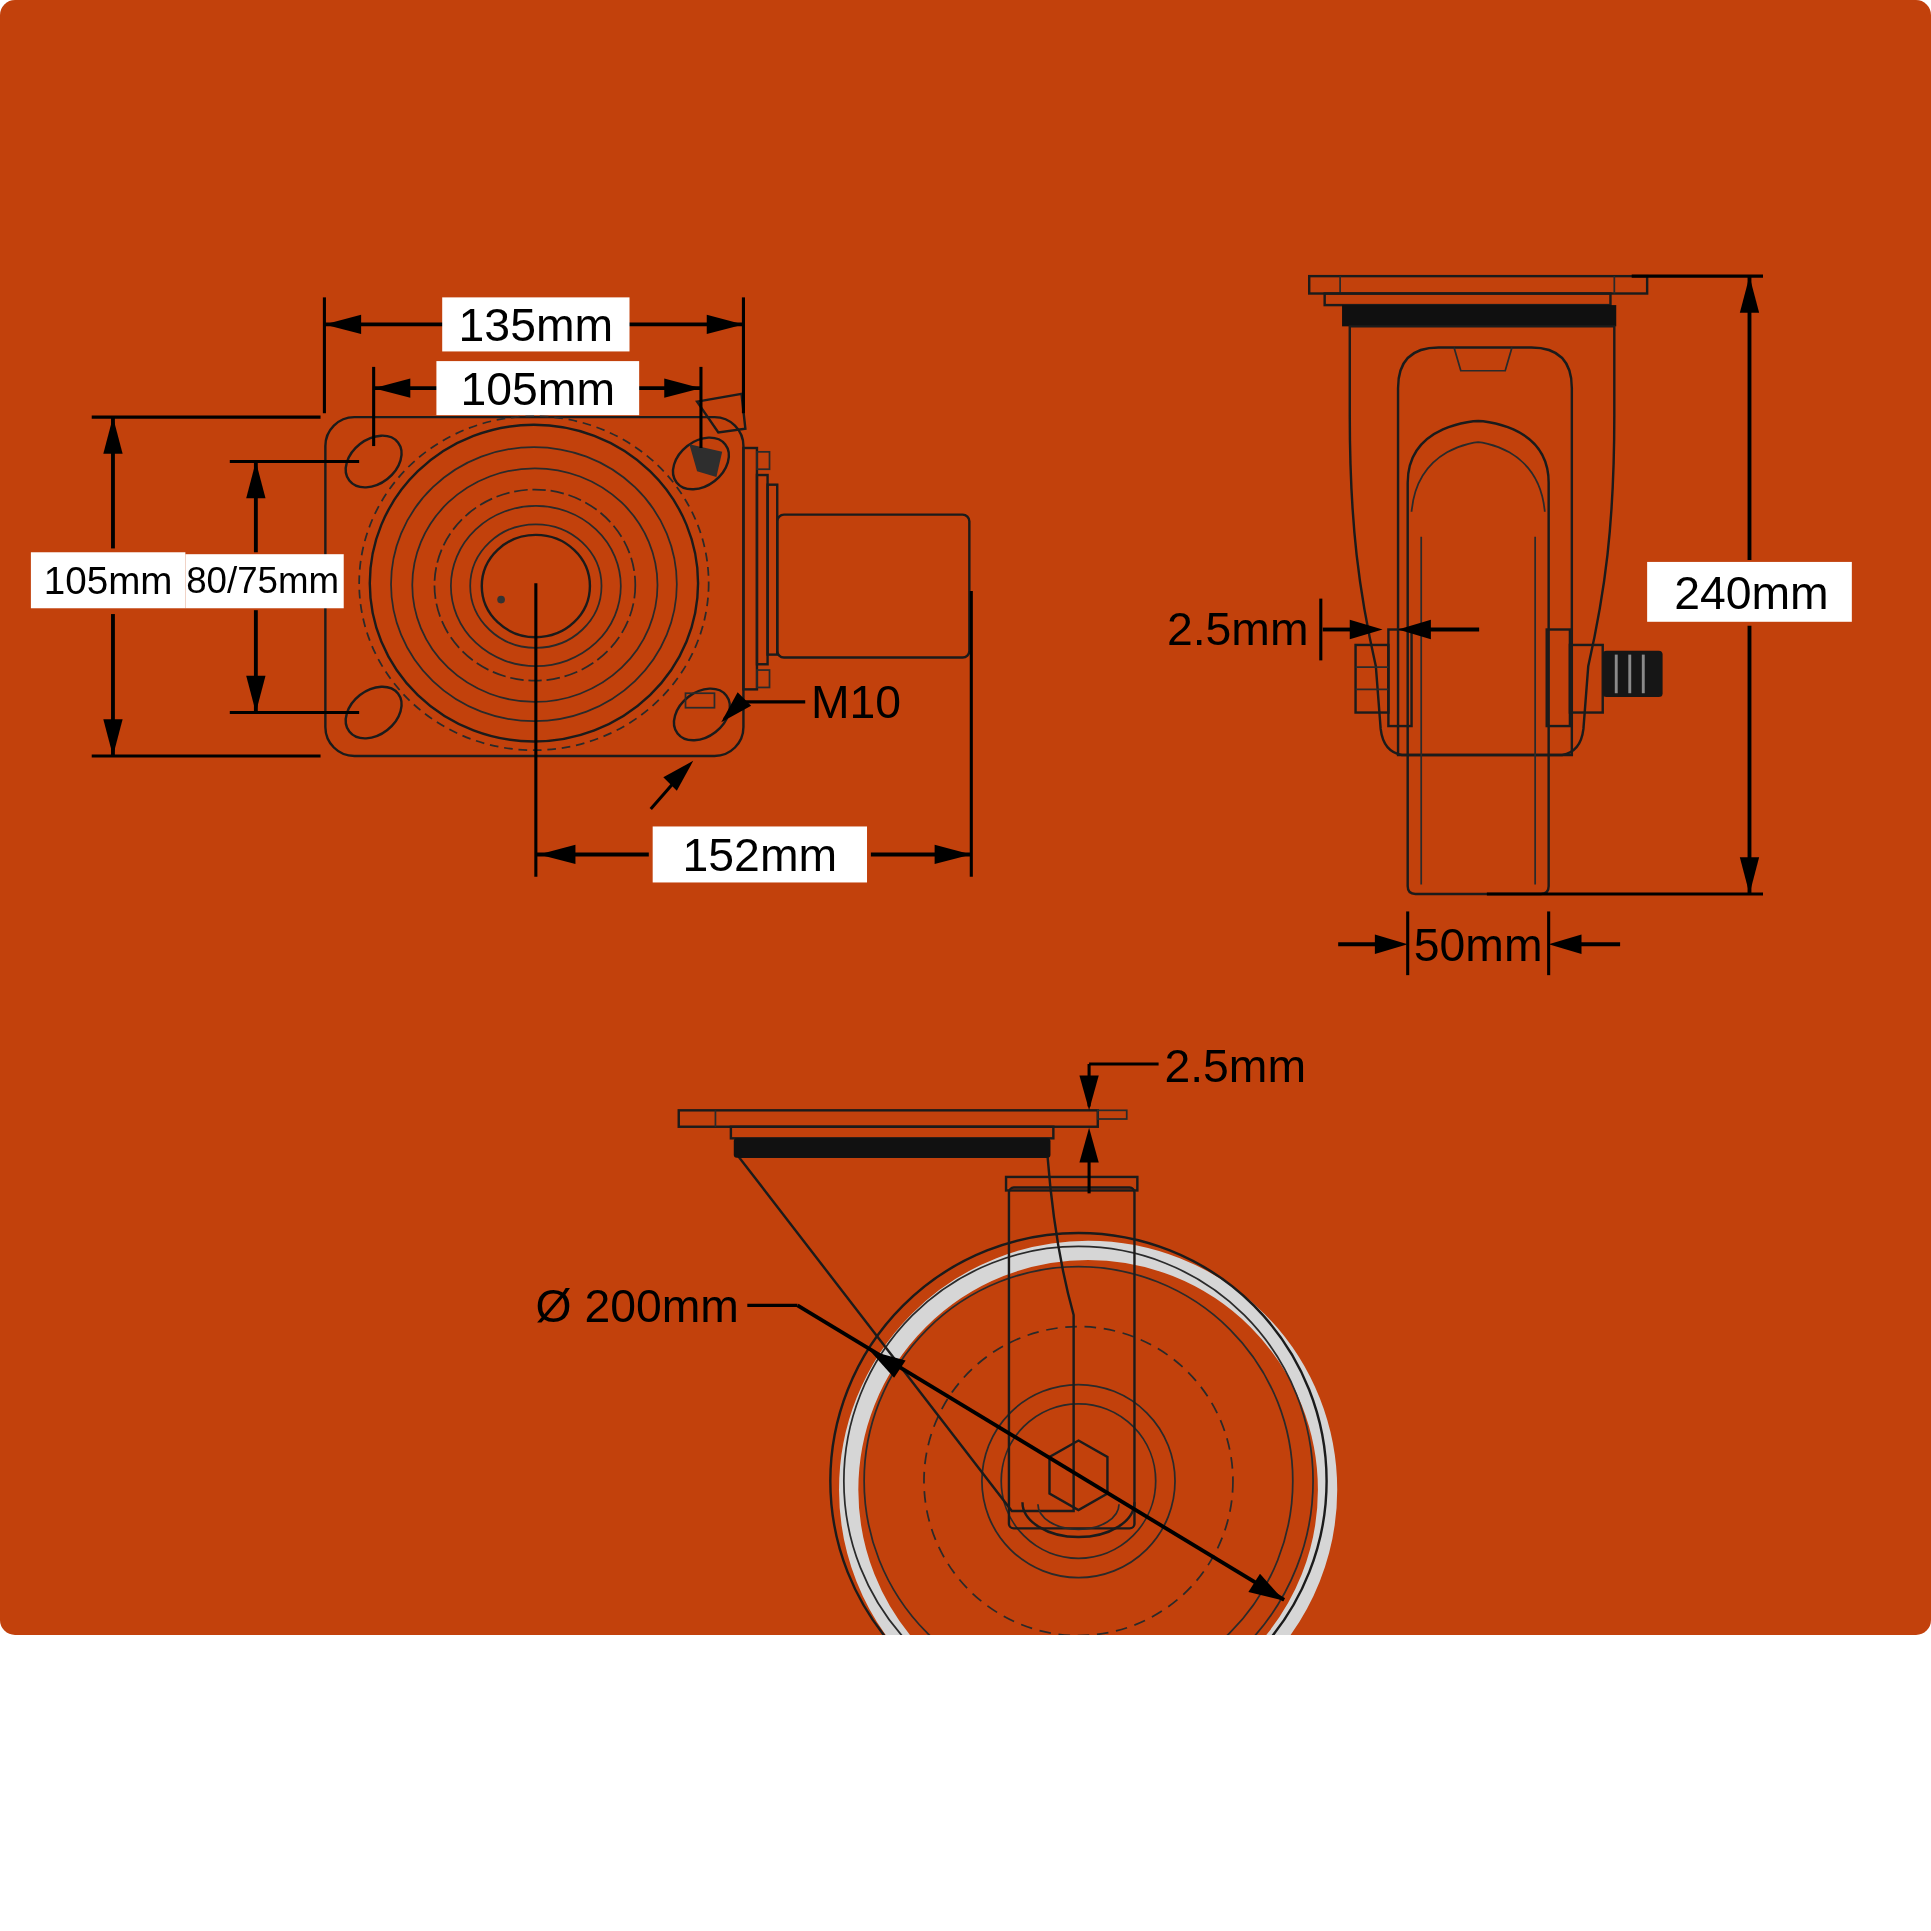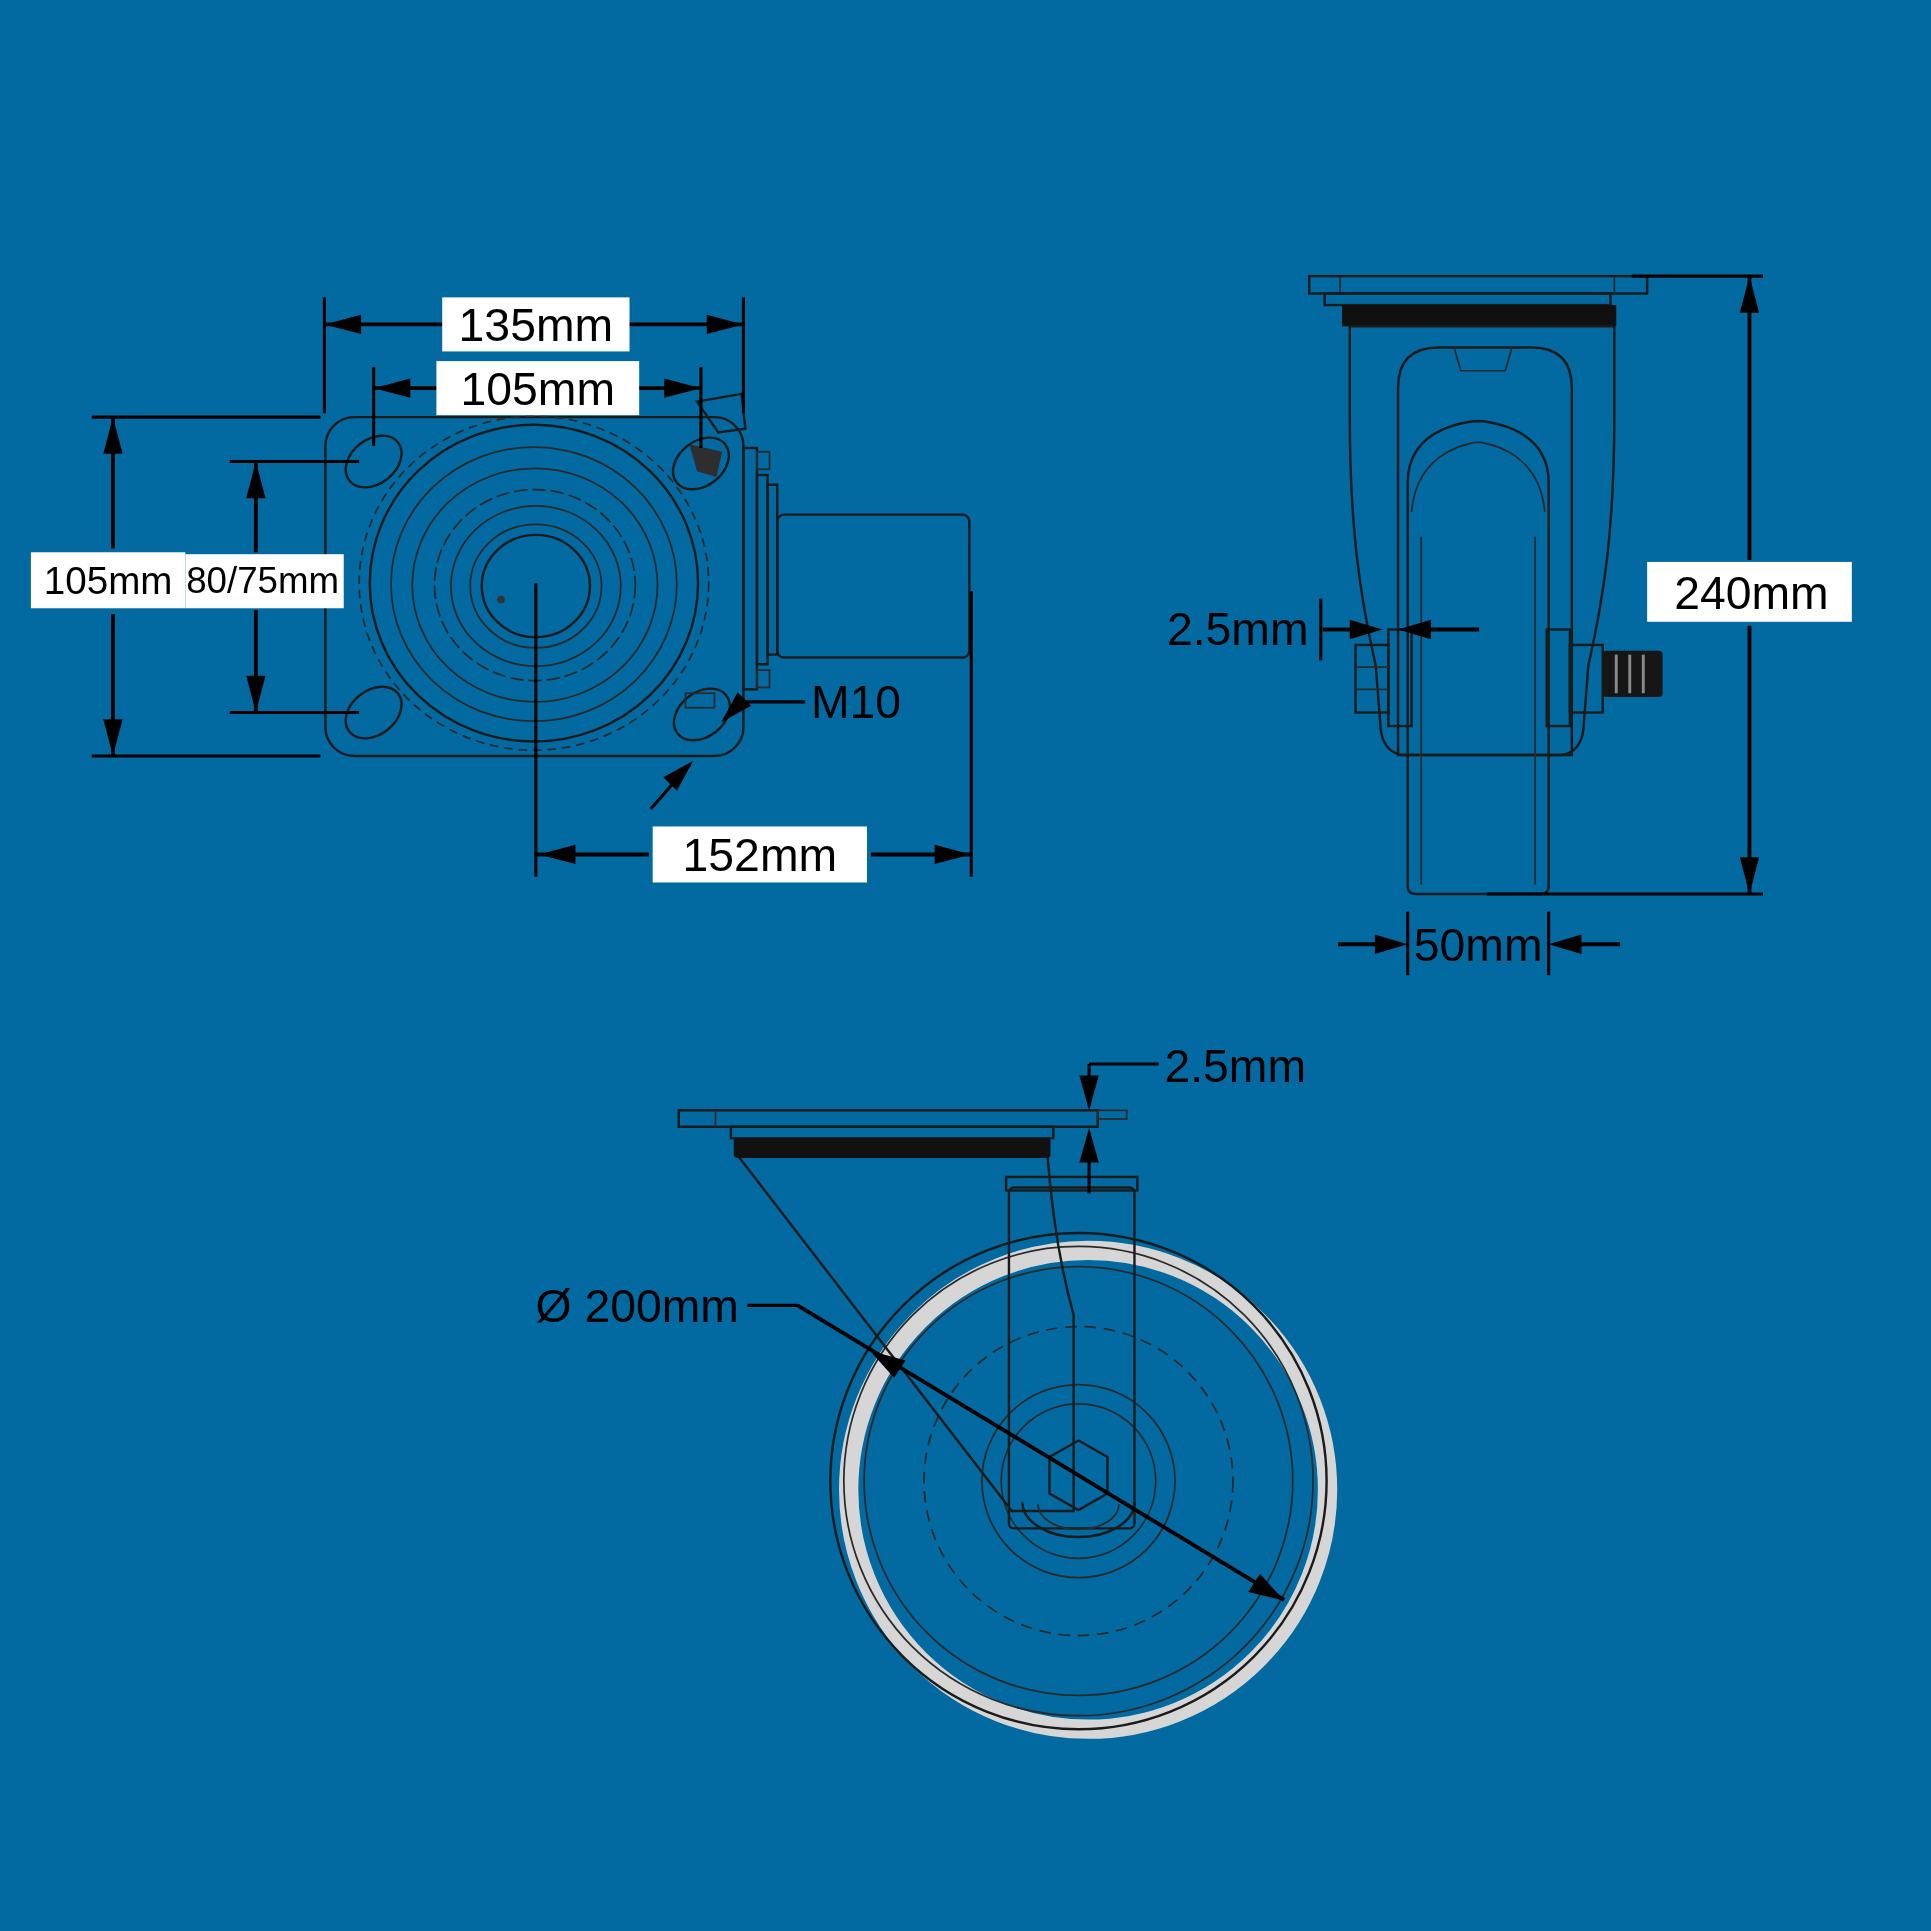--- a/index.html
+++ b/index.html
@@ -1,16 +1,16 @@
 <!DOCTYPE html>
 <html><head>
 <meta charset="utf-8">
 <style>
   html,body{margin:0;padding:0;background:#ffffff;}
-  .stage{width:1931px;height:1931px;position:relative;background:#0369a1;}
+  .stage{width:1931px;height:1635px;position:relative;background:#c2410c;border-radius:15px;}
   svg{display:block;}
   text{font-family:"Liberation Sans", sans-serif; fill:#000;}
   .dimtxt{font-size:48px;}
   .dimtxt-sm{font-size:40px;}
   .dimtxt-xs{font-size:38px;}
   .part{stroke:#1b1b1b;stroke-width:2.5;fill:none;}
   .thin{stroke:#2a2a2a;stroke-width:1.8;fill:none;}
   .dim{stroke:#000;stroke-width:4;fill:none;}
   .ext{stroke:#000;stroke-width:3.2;fill:none;}
   .arr{fill:#000;stroke:none;}

